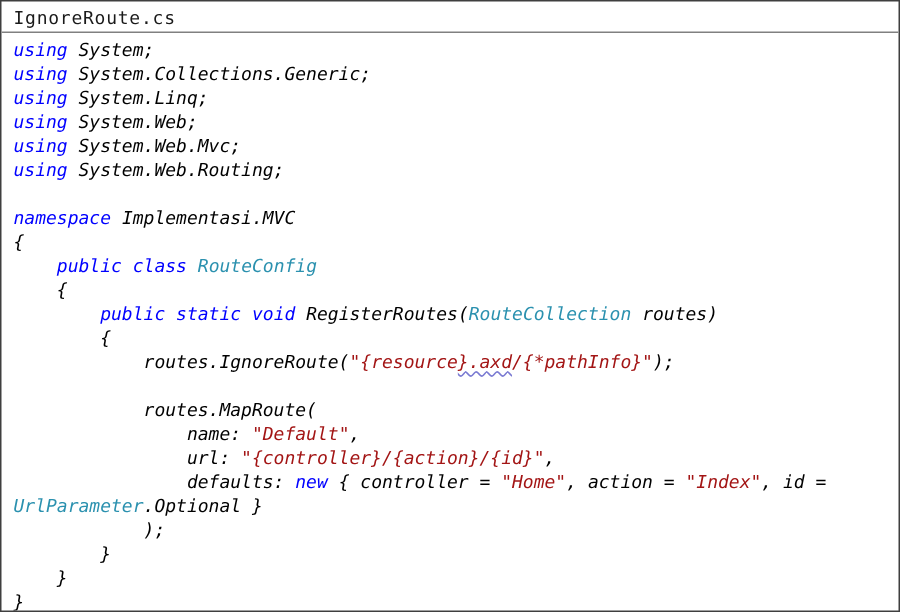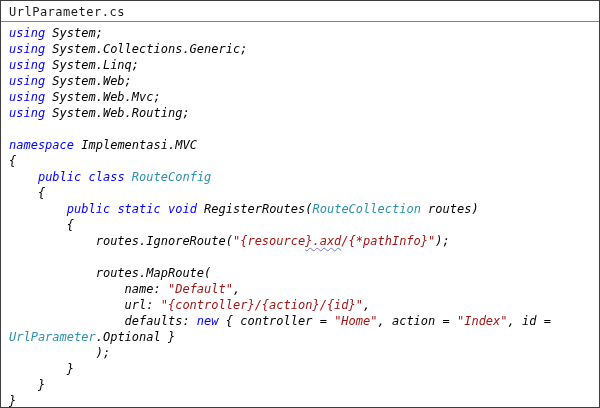--- a/index.html
+++ b/index.html
@@ -42,16 +42,16 @@
     text-decoration-thickness: 1px;
     text-underline-offset: 2px;
     text-align: center;
   }
 </style>
 </head>
 <body>
 
 <div class="window">
   <div class="titlebar">
-    <span>UrlParameter.cs</span>
+    <span>IgnoreRoute.cs</span>
   </div>
   <div class="code" id="code"><div class="line"><span style="color: rgb(0, 0, 255);">using</span><span style="color: rgb(0, 0, 0);"> System;</span></div><div class="line"><span style="color: rgb(0, 0, 255);">using</span><span style="color: rgb(0, 0, 0);"> System.Collections.Generic;</span></div><div class="line"><span style="color: rgb(0, 0, 255);">using</span><span style="color: rgb(0, 0, 0);"> System.Linq;</span></div><div class="line"><span style="color: rgb(0, 0, 255);">using</span><span style="color: rgb(0, 0, 0);"> System.Web;</span></div><div class="line"><span style="color: rgb(0, 0, 255);">using</span><span style="color: rgb(0, 0, 0);"> System.Web.Mvc;</span></div><div class="line"><span style="color: rgb(0, 0, 255);">using</span><span style="color: rgb(0, 0, 0);"> System.Web.Routing;</span></div><div class="line"> </div><div class="line"><span style="color: rgb(0, 0, 255);">namespace</span><span style="color: rgb(0, 0, 0);"> Implementasi.MVC</span></div><div class="line"><span style="color: rgb(0, 0, 0);">{</span></div><div class="line"><span style="color: rgb(0, 0, 0);">    </span><span style="color: rgb(0, 0, 255);">public</span><span style="color: rgb(0, 0, 0);"> </span><span style="color: rgb(0, 0, 255);">class</span><span style="color: rgb(0, 0, 0);"> </span><span style="color: rgb(43, 145, 175);">RouteConfig</span></div><div class="line"><span style="color: rgb(0, 0, 0);">    {</span></div><div class="line"><span style="color: rgb(0, 0, 0);">        </span><span style="color: rgb(0, 0, 255);">public</span><span style="color: rgb(0, 0, 0);"> </span><span style="color: rgb(0, 0, 255);">static</span><span style="color: rgb(0, 0, 0);"> </span><span style="color: rgb(0, 0, 255);">void</span><span style="color: rgb(0, 0, 0);"> RegisterRoutes(</span><span style="color: rgb(43, 145, 175);">RouteCollection</span><span style="color: rgb(0, 0, 0);"> routes)</span></div><div class="line"><span style="color: rgb(0, 0, 0);">        {</span></div><div class="line"><span style="color: rgb(0, 0, 0);">            routes.IgnoreRoute(</span><span style="color: rgb(163, 21, 21);">"{resource</span><span class="sq" style="color: rgb(163, 21, 21); text-decoration-color: rgb(122, 122, 210);">}.axd</span><span style="color: rgb(163, 21, 21);">/{*pathInfo}"</span><span style="color: rgb(0, 0, 0);">);</span></div><div class="line"> </div><div class="line"><span style="color: rgb(0, 0, 0);">            routes.MapRoute(</span></div><div class="line"><span style="color: rgb(0, 0, 0);">                name: </span><span style="color: rgb(163, 21, 21);">"Default"</span><span style="color: rgb(0, 0, 0);">,</span></div><div class="line"><span style="color: rgb(0, 0, 0);">                url: </span><span style="color: rgb(163, 21, 21);">"{controller}/{action}/{id}"</span><span style="color: rgb(0, 0, 0);">,</span></div><div class="line"><span style="color: rgb(0, 0, 0);">                defaults: </span><span style="color: rgb(0, 0, 255);">new</span><span style="color: rgb(0, 0, 0);"> { controller = </span><span style="color: rgb(163, 21, 21);">"Home"</span><span style="color: rgb(0, 0, 0);">, action = </span><span style="color: rgb(163, 21, 21);">"Index"</span><span style="color: rgb(0, 0, 0);">, id =</span></div><div class="line"><span style="color: rgb(43, 145, 175);">UrlParameter</span><span style="color: rgb(0, 0, 0);">.Optional }</span></div><div class="line"><span style="color: rgb(0, 0, 0);">            );</span></div><div class="line"><span style="color: rgb(0, 0, 0);">        }</span></div><div class="line"><span style="color: rgb(0, 0, 0);">    }</span></div><div class="line"><span style="color: rgb(0, 0, 0);">}</span></div></div>
 </div>
 
 </body></html>

